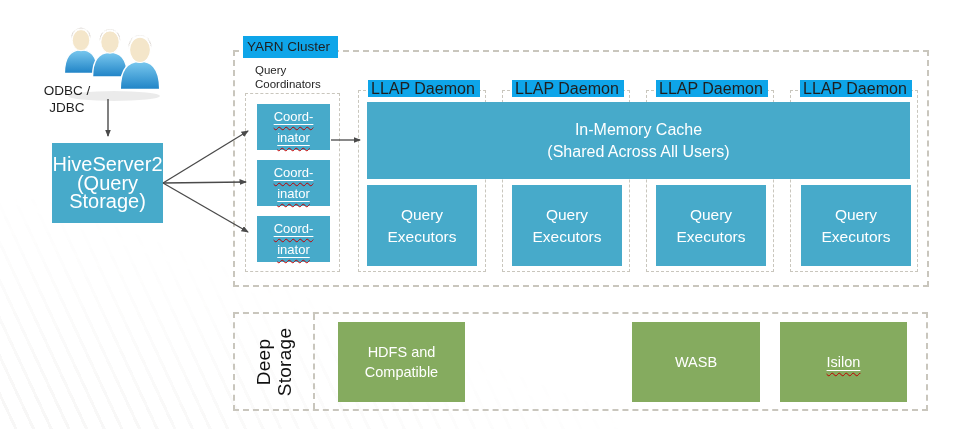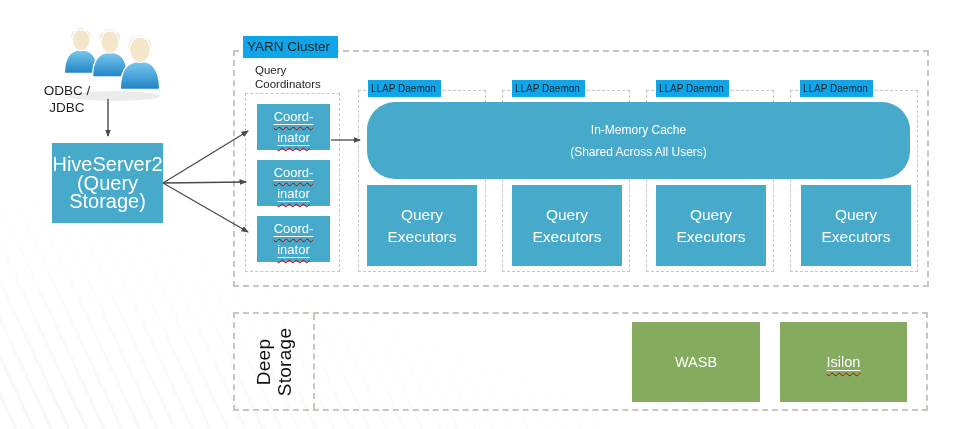--- a/index.html
+++ b/index.html
@@ -22,25 +22,25 @@
   .box-green{
     position:absolute;background:#85ab5f;color:#fff;z-index:3;
     display:flex;flex-direction:column;align-items:center;justify-content:center;text-align:center;
   }
   .dashed{position:absolute;border:2px dashed #c9c6bd;z-index:1;box-sizing:border-box;}
   .dashed-thin{position:absolute;border:1.6px dashed #c9c6bd;z-index:1;box-sizing:border-box;}
   .frame-label{
     position:absolute;background:#0ea5e9;z-index:4;color:#1f1f1f;white-space:nowrap;
   }
   .yarn-label{left:8px;top:-16px;height:22px;line-height:22px;font-size:13.5px;padding:0 8px 0 4px;}
-  .daemon-label{left:9px;top:-11px;height:17px;line-height:17px;font-size:10px;padding:0 5px 0 3px;}
+  .daemon-label{left:9px;top:-11px;height:17px;line-height:17px;font-size:16px;padding:0 5px 0 3px;}
   .qc-label{font-size:11.5px;line-height:13.5px;background:transparent;}
   .txt-sm{font-size:13px;line-height:21px;}
   .txt-hs2{font-size:20px;line-height:18.5px;}
-  .txt-cache{font-size:12px;line-height:22px;border-radius:28px;}
+  .txt-cache{font-size:16px;line-height:22px;}
   .txt-qe{font-size:15.5px;line-height:22px;}
   .txt-green{font-size:14.5px;line-height:20px;}
   .free-label{position:absolute;z-index:4;text-align:center;font-size:13.5px;line-height:16.5px;color:#1f1f1f;}
   .sp{ text-decoration:underline wavy #c00000; text-decoration-thickness:1px; text-underline-offset:5px; }
   .spu{ text-decoration:underline solid #fff; text-decoration-thickness:1px; text-underline-offset:3px;text-align:right; }
   .ds-label-wrap{position:absolute;left:0;top:0;width:78px;height:95px;display:flex;align-items:center;justify-content:center;z-index:4;}
   .ds-label{transform:rotate(-90deg);text-align:center;font-size:19px;line-height:21px;color:#111;letter-spacing:0.3px;}
   .ds-divider{position:absolute;left:78px;top:0;height:100%;border-left:2px dashed #c9c6bd;z-index:1;}
 </style>
 </head>
@@ -161,20 +161,24 @@
   <div class="dashed" style="left:233px;top:312px;width:695px;height:99px;">
     <div class="ds-divider"></div>
     <div class="ds-label-wrap">
       <div class="ds-label">
         <div>Deep</div>
         <div>Storage</div>
       </div>
     </div>
   </div>
 
+  <div class="box-green txt-green" style="left:338px;top:322px;width:127px;height:80px;">
+    <div>HDFS and</div>
+    <div>Compatible</div>
+  </div>
   <div class="box-green txt-green" style="left:632px;top:322px;width:128px;height:80px;">
     <div>WASB</div>
   </div>
   <div class="box-green txt-green" style="left:780px;top:322px;width:127px;height:80px;">
     <div><span class="sp"><span class="spu">Isilon</span></span></div>
   </div>
 
 </div>
 
 </body></html>

